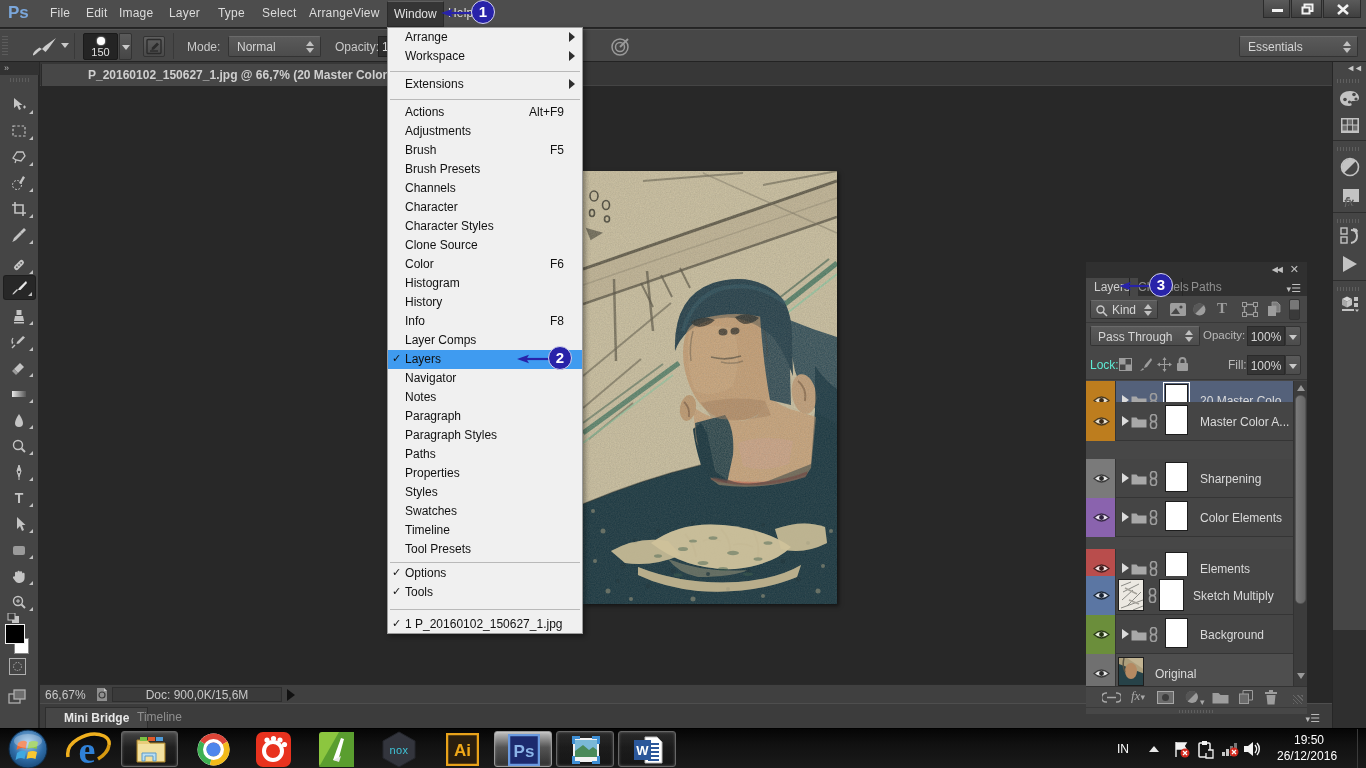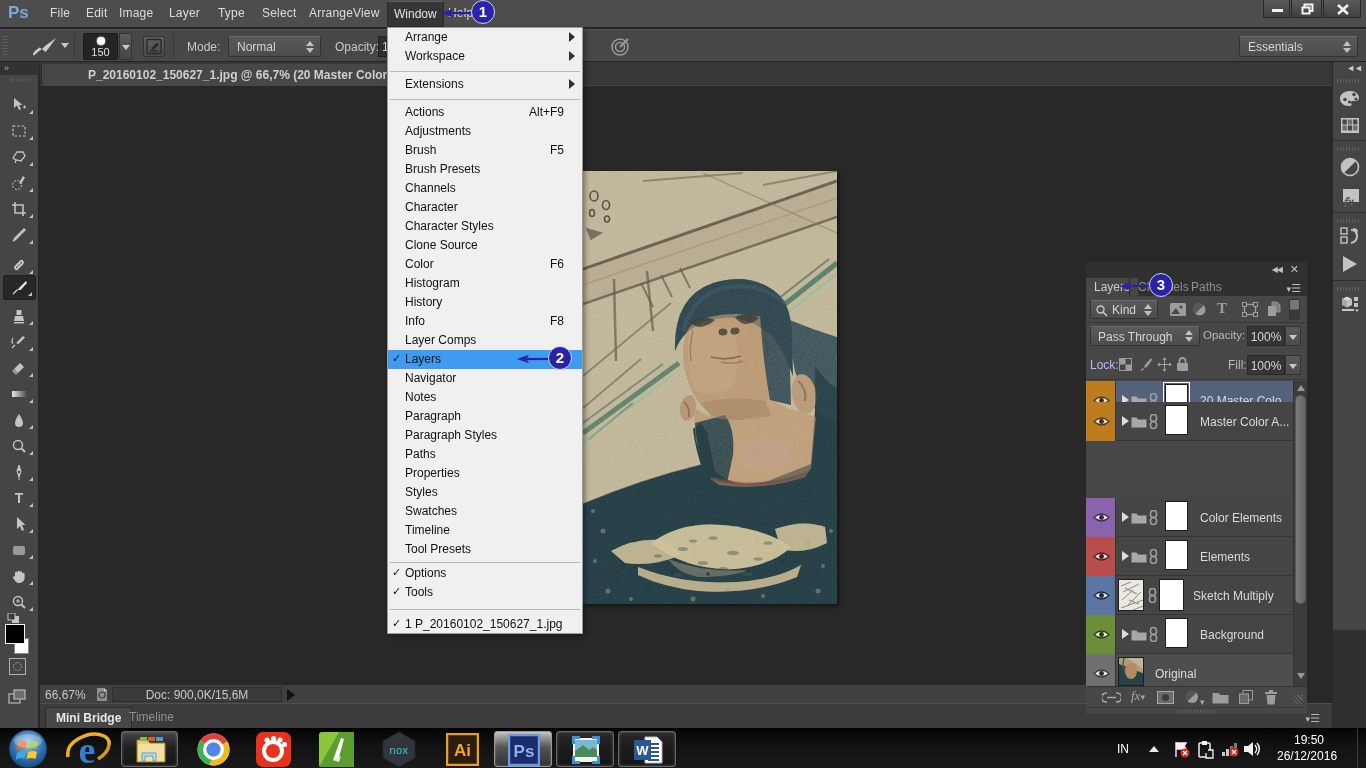--- a/index.html
+++ b/index.html
@@ -37,21 +37,21 @@
 #doctab { position:absolute; left:1px; top:2px; width:520px; height:22px; background:#474747; border-left:1px solid #2a2a2a; border-right:1px solid #2a2a2a; }
 #doctab span { position:absolute; left:46px; top:4px; font-size:12px; font-weight:bold; color:#cfcfcf; white-space:nowrap; }
 
 
 #canvas { left:40px; top:86px; width:1326px; height:598px; background:#282828; }
 #photo { position:absolute; left:543px; top:85px; width:254px; height:433px; box-shadow:2px 2px 4px rgba(0,0,0,0.5); }
 
 
 #statusbar { left:40px; top:684px; width:1046px; height:19px; background:#404040; border-top:1px solid #2a2a2a; }
 #minibridge { left:40px; top:703px; width:1326px; height:25px; background:#3c3c3c; border-top:1px solid #4e4e4e; }
-.mbtab { position:absolute; top:3px; height:22px; font-size:12px; font-weight:bold; line-height:20px; padding:0 10px; }
+.mbtab { position:absolute; top:3px; height:22px; font-size:12px; font-weight:bold; line-height:20px; padding:0 18px; }
 
 
 #taskbar { left:0; top:728px; width:1366px; height:40px; background:linear-gradient(#050505,#111 40%,#1a1a1a); border-top:1px solid #000; }
 .tbtn { position:absolute; top:2px; height:36px; border-radius:3px; }
 .tbtn.frame { border:1px solid #666; background:linear-gradient(rgba(255,255,255,0.25),rgba(255,255,255,0.06) 45%,rgba(0,0,0,0.1)); box-shadow:inset 0 0 3px rgba(255,255,255,0.3); }
 .tbtn.frame.bright { background:linear-gradient(rgba(255,255,255,0.75),rgba(255,255,255,0.28) 45%,rgba(120,120,120,0.25)); border-color:#999; }
 .tray { position:absolute; color:#fff; font-size:12px; }
 
 
 #dock { left:1332px; top:62px; width:34px; height:666px; background:#454545; border-left:1px solid #262626; }
@@ -592,21 +592,21 @@
           <span style="position:absolute;left:7px;top:3px;">Pass Through</span>
           <span class="updn" style="right:5px;"></span>
         </div>
       <span style="position:absolute;left:117px;top:6px;font-size:11.5px;color:#b9b9b9;">Opacity:</span>
       <div style="position:absolute;left:161px;top:3px;width:38px;height:20px;background:#353535;border:1px solid #2a2a2a;color:#d5d5d5;font-size:12px;text-align:center;padding-top:3px;">100%</div>
       <div style="position:absolute;left:199px;top:3px;width:16px;height:20px;background:linear-gradient(#5a5a5a,#4c4c4c);border:1px solid #333;border-radius:0 2px 2px 0;">
           <div style="position:absolute;left:3px;top:8px;border:4.5px solid transparent;border-top:5px solid #c9c9c9;border-bottom:none;"></div>
         </div>
     </div>
     <div id="lp-lock">
-      <span style="position:absolute;left:4px;top:7px;font-size:12px;color:#c4b5fd;">Lock:</span>
+      <span style="position:absolute;left:4px;top:7px;font-size:12px;color:#5eead4;">Lock:</span>
       <svg style="position:absolute;left:33px;top:7px;" width="13" height="13" viewBox="0 0 13 13">
           <rect x="0.5" y="0.5" width="12" height="12" fill="none" stroke="#9d9d9d"></rect>
           <rect x="1" y="1" width="5.5" height="5.5" fill="#9d9d9d"></rect>
           <rect x="6.5" y="6.5" width="5.5" height="5.5" fill="#9d9d9d"></rect>
         </svg>
       <svg style="position:absolute;left:53px;top:6px;" width="14" height="15" viewBox="0 0 14 15">
           <path d="M12,1 L6,8 L5,11 L8,10 L13,3 Z" fill="#9d9d9d"></path>
           <path d="M4,11 Q2,13 1,14 Q3,13.5 5,12.5 Z" fill="#9d9d9d"></path>
         </svg>
       <svg style="position:absolute;left:71px;top:6px;" width="15" height="15" viewBox="0 0 15 15">
@@ -652,39 +652,57 @@
           <svg class="fold" width="16" height="12" viewBox="0 0 16 12">
             <path d="M0.5,1.5 h5 l1.5,2 h8.5 v8 h-15 Z" fill="#a8a8a8"></path>
           </svg>
         <svg class="chain" width="9" height="15" viewBox="0 0 9 15">
             <rect x="1.5" y="0.5" width="6" height="7" rx="3" fill="none" stroke="#9d9d9d" stroke-width="1.6"></rect>
             <rect x="1.5" y="7.5" width="6" height="7" rx="3" fill="none" stroke="#9d9d9d" stroke-width="1.6"></rect>
           </svg>
         <div class="lthumb" style="left:79px;top:3px;width:23px;height:30px;"></div>
         <span class="name" style="left:114px;">Master Color A...</span>
       </div>
+      <div class="lrow" style="top:78px;">
+        <div class="eye" style="background:#7a7a7a;">
+            <svg class="eyesvg" width="17" height="11" viewBox="0 0 17 11">
+              <path d="M1,5.5 Q8.5,-1.5 16,5.5 Q8.5,12.5 1,5.5 Z" fill="#e8e8e8" stroke="#3a3a3a" stroke-width="1.2"></path>
+              <circle cx="8.5" cy="5.5" r="2.4" fill="#2a2a2a"></circle>
+            </svg>
+          </div>
+        <div class="tri"></div>
+          <svg class="fold" width="16" height="12" viewBox="0 0 16 12">
+            <path d="M0.5,1.5 h5 l1.5,2 h8.5 v8 h-15 Z" fill="#a8a8a8"></path>
+          </svg>
+        <svg class="chain" width="9" height="15" viewBox="0 0 9 15">
+            <rect x="1.5" y="0.5" width="6" height="7" rx="3" fill="none" stroke="#9d9d9d" stroke-width="1.6"></rect>
+            <rect x="1.5" y="7.5" width="6" height="7" rx="3" fill="none" stroke="#9d9d9d" stroke-width="1.6"></rect>
+          </svg>
+        <div class="lthumb" style="left:79px;top:3px;width:23px;height:30px;"></div>
+        <span class="name" style="left:114px;">Sharpening</span>
+      </div>
       <div class="lrow" style="top:117px;">
         <div class="eye" style="background:#8a63ae;">
             <svg class="eyesvg" width="17" height="11" viewBox="0 0 17 11">
               <path d="M1,5.5 Q8.5,-1.5 16,5.5 Q8.5,12.5 1,5.5 Z" fill="#ece4f2" stroke="#3a2a4a" stroke-width="1.2"></path>
               <circle cx="8.5" cy="5.5" r="2.4" fill="#2f2040"></circle>
             </svg>
           </div>
         <div class="tri"></div>
           <svg class="fold" width="16" height="12" viewBox="0 0 16 12">
             <path d="M0.5,1.5 h5 l1.5,2 h8.5 v8 h-15 Z" fill="#a8a8a8"></path>
           </svg>
         <svg class="chain" width="9" height="15" viewBox="0 0 9 15">
             <rect x="1.5" y="0.5" width="6" height="7" rx="3" fill="none" stroke="#9d9d9d" stroke-width="1.6"></rect>
             <rect x="1.5" y="7.5" width="6" height="7" rx="3" fill="none" stroke="#9d9d9d" stroke-width="1.6"></rect>
           </svg>
         <div class="lthumb" style="left:79px;top:3px;width:23px;height:30px;"></div>
         <span class="name" style="left:114px;">Color Elements</span>
       </div>
-      <div class="lrow" style="top:156px;text-decoration:underline;">
+      <div class="lrow" style="top:168px;text-decoration:underline;">
         <div class="eye" style="background:#b94d4c;">
             <svg class="eyesvg" width="17" height="11" viewBox="0 0 17 11">
               <path d="M1,5.5 Q8.5,-1.5 16,5.5 Q8.5,12.5 1,5.5 Z" fill="#f2e0e0" stroke="#4a2020" stroke-width="1.2"></path>
               <circle cx="8.5" cy="5.5" r="2.4" fill="#401a1a"></circle>
             </svg>
           </div>
         <div class="tri"></div>
           <svg class="fold" width="16" height="12" viewBox="0 0 16 12">
             <path d="M0.5,1.5 h5 l1.5,2 h8.5 v8 h-15 Z" fill="#a8a8a8"></path>
           </svg>

